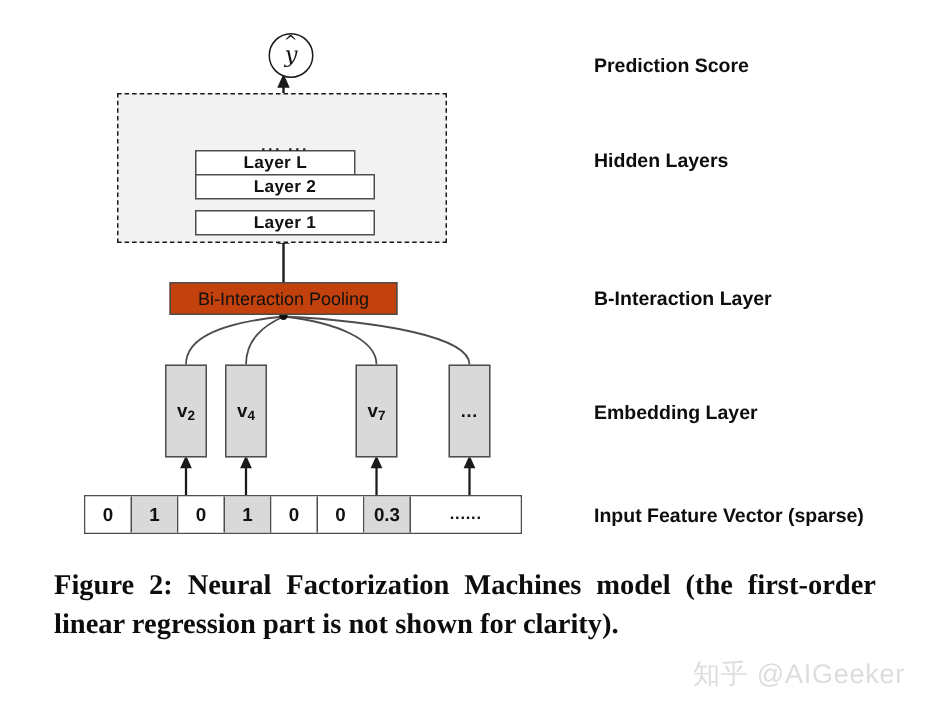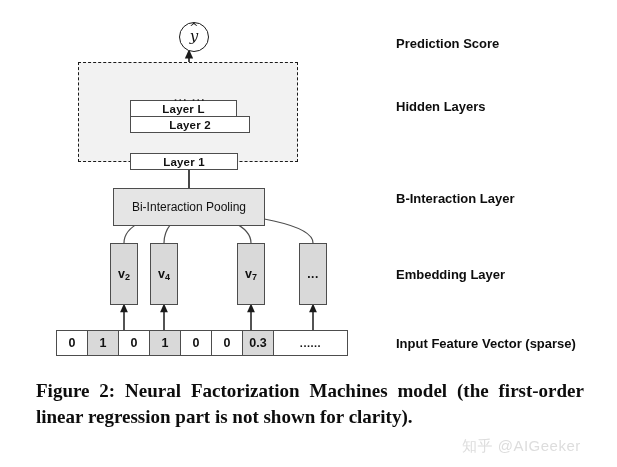--- a/index.html
+++ b/index.html
@@ -81,42 +81,42 @@
     background: #f2f2f2;
   }
 
   .layer-box {
     height: 17px;
     font-size: 11.5px;
     letter-spacing: 0.2px;
   }
   #layer-L { left: 130px; top: 72px;  width: 107px; margin-top: 28px; }
   #layer-2 { left: 130px; top: 116px; width: 120px; }
-  #layer-1 { left: 130px; top: 153px; width: 108px; }
+  #layer-1 { left: 130px; top: 140px; width: 120px; }
 
   .dots-vert {
     position: absolute;
     left: 165px;
     top: 96px;
     width: 50px;
     text-align: center;
     font-size: 11px;
     font-weight: bold;
     color: #222222;
     letter-spacing: 1px;
     line-height: 8px;
   }
 
   
   #bi-pooling {
     left: 113px;
     top: 188px;
     width: 152px;
-    height: 38px;
-    background: #e5e5e5;
+    height: 22px;
+    background: #c2410c;
     font-size: 12px;
     font-weight: normal;
     color: #111111;
   }
 
   
   .embed-box {
     width: 28px;
     height: 62px;
     top: 243px;
@@ -192,21 +192,21 @@
     line-height: 1.35;
     color: #0d0d0d;
     text-align: justify;
   }
 
   
   #watermark {
     position: absolute;
     left: 462px;
     top: 437px;
-    font-size: 15px;
+    font-size: 18px;
     color: #dddddd;
     letter-spacing: 0.5px;
     white-space: nowrap;
   }
 
   svg.wires { position: absolute; left: 0; top: 0; width: 617px; height: 467px; pointer-events: none; }
 </style>
 </head>
 <body>
 

